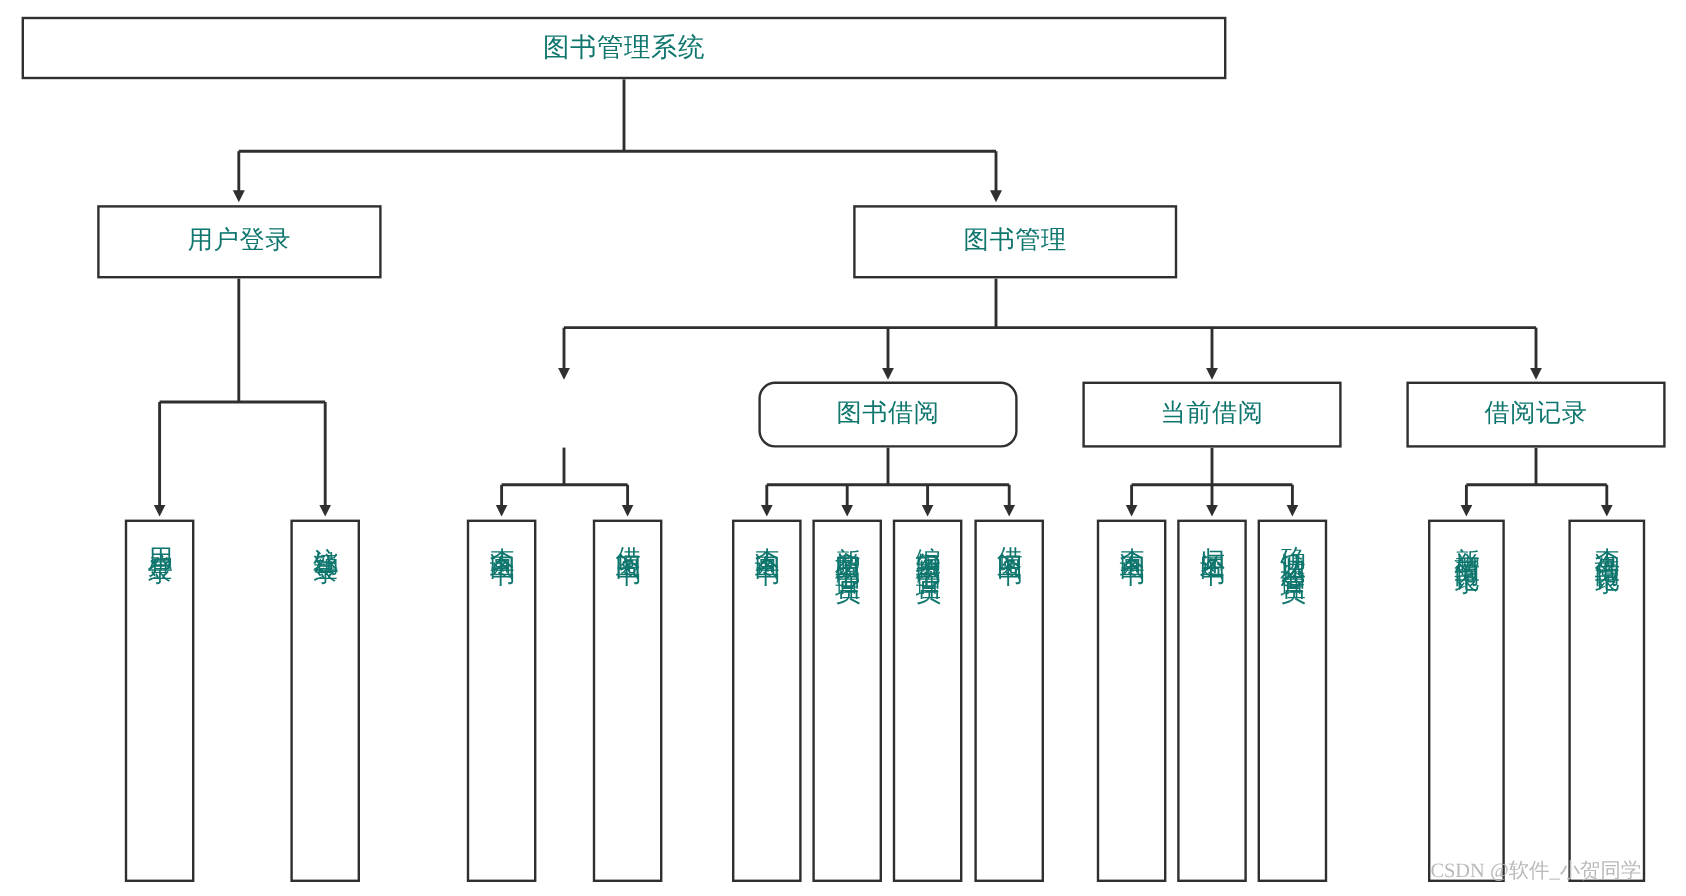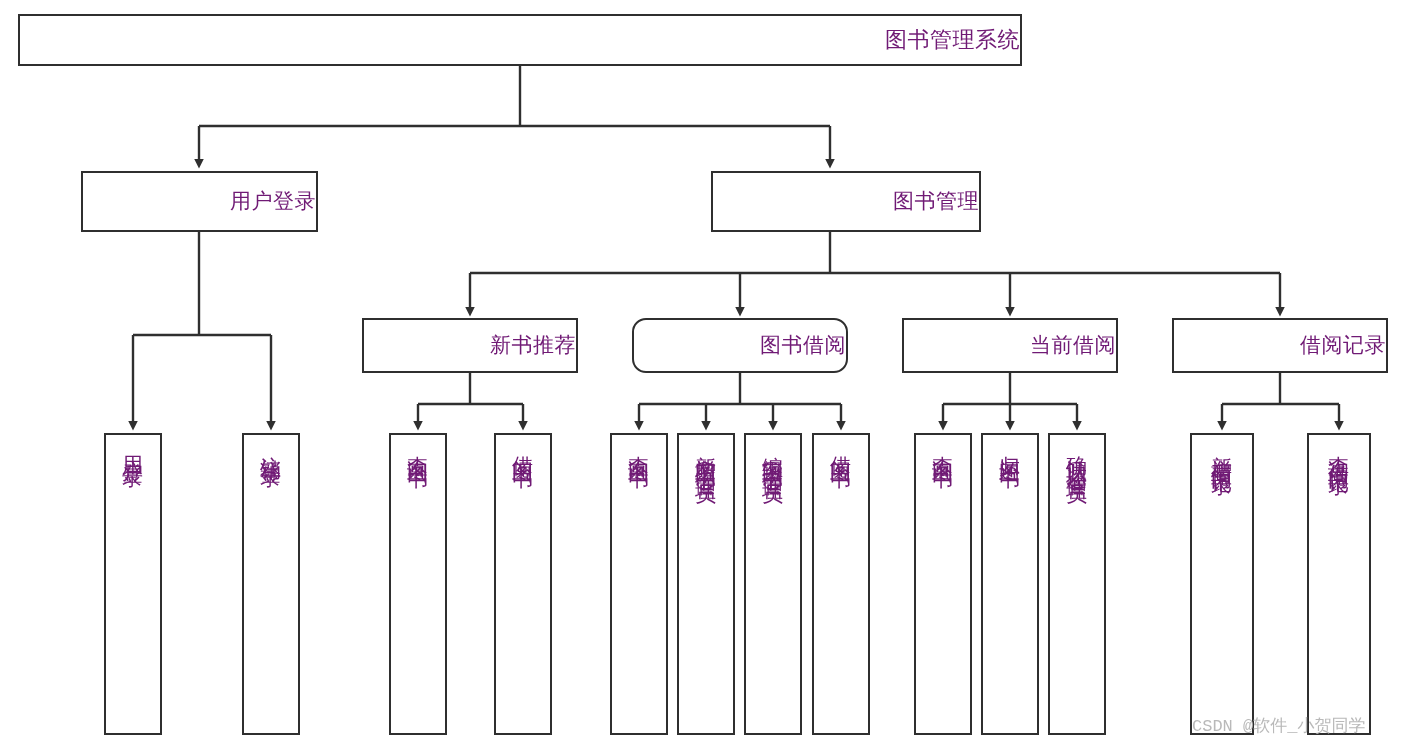--- a/index.html
+++ b/index.html
@@ -26,22 +26,22 @@
     height: 747px;
     pointer-events: none;
   }
   .node {
     position: absolute;
     box-sizing: border-box;
     background: #ffffff;
     border: 2px solid #2f2f2f;
     display: flex;
     align-items: center;
-    justify-content: flex-end;
-    color: #701a75;
+    justify-content: center;
+    color: #0f766e;
     z-index: 2;
   }
   .node .lbl {
     display: block;
     text-align: center;
     line-height: 1.18;
     white-space: pre;
   }
   .node.horizontal .lbl {
     font-size: 21px;
@@ -59,21 +59,21 @@
     letter-spacing: 4px;
     margin: 0 auto;
   }
   .node.root .lbl { font-size: 22px; }
   .watermark {
     position: absolute;
     color: #b9b9b9;
     font-size: 17px;
     white-space: nowrap;
     z-index: 5;
-    font-family: Liberation Mono, monospace;
+    font-family: Liberation Serif, serif;
   }
 </style>
 </head>
 <body>
 
 <div id="canvas">
 
   <svg id="edges" viewBox="0 0 1405 747" width="1405" height="747" xmlns="http://www.w3.org/2000/svg">
     <defs>
       <marker id="arrow" markerWidth="11" markerHeight="11" refX="1.5" refY="5" orient="auto" markerUnits="userSpaceOnUse">
@@ -129,23 +129,20 @@
     <span class="lbl">图书管理系统</span>
   </div>
 
   <div class="node horizontal" style="left:81px; top:171px; width:237px; height:61px;">
     <span class="lbl">用户登录</span>
   </div>
   <div class="node horizontal" style="left:711px; top:171px; width:270px; height:61px;">
     <span class="lbl">图书管理</span>
   </div>
 
-  <div class="node horizontal" style="left:362px; top:318px; width:216px; height:55px;">
-    <span class="lbl">新书推荐</span>
-  </div>
   <div class="node horizontal" style="left:632px; top:318px; width:216px; height:55px;border-radius:14px;">
     <span class="lbl">图书借阅</span>
   </div>
   <div class="node horizontal" style="left:902px; top:318px; width:216px; height:55px;">
     <span class="lbl">当前借阅</span>
   </div>
   <div class="node horizontal" style="left:1172px; top:318px; width:216px; height:55px;">
     <span class="lbl">借阅记录</span>
   </div>
 

